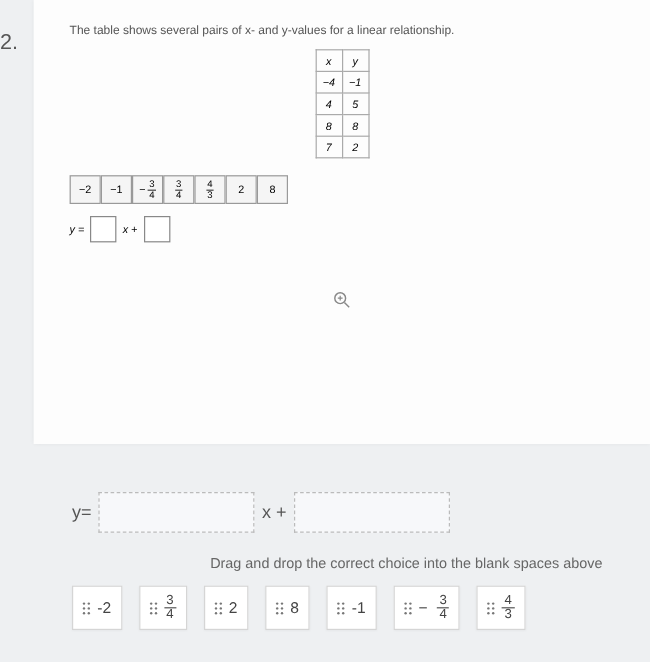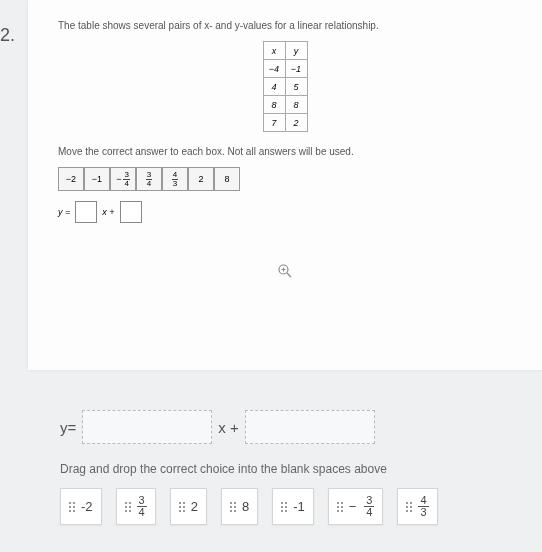--- a/index.html
+++ b/index.html
@@ -98,20 +98,21 @@
   .bigblank {
     width: 130px;
     height: 34px;
     border: 1px dashed #bbb;
     background: #f7f8fa;
   }
   .instr {
     font-size: 12px;
     color: #666;
     margin: 10px 0 12px 0;
+    text-align: right;
   }
   .choices {
     display: flex;
     gap: 14px;
   }
   .choice {
     border: 1px solid #d5d5d5;
     background: #fff;
     padding: 6px 8px;
     display: flex;
@@ -165,21 +166,20 @@
           <td>8</td>
           <td>8</td>
         </tr>
     <tr>
           <td>7</td>
           <td>2</td>
         </tr>
   </tbody>
     </table>
 
-  <p class="para">Move the correct answer to each box. Not all answers will be used.</p>
 
   <div class="options">
     <div class="opt">−2</div>
     <div class="opt">−1</div>
     <div class="opt">
         <span class="neg">−</span>
         <span class="frac">
           <span class="top">3</span>
           <span class="bot">4</span>
         </span>

